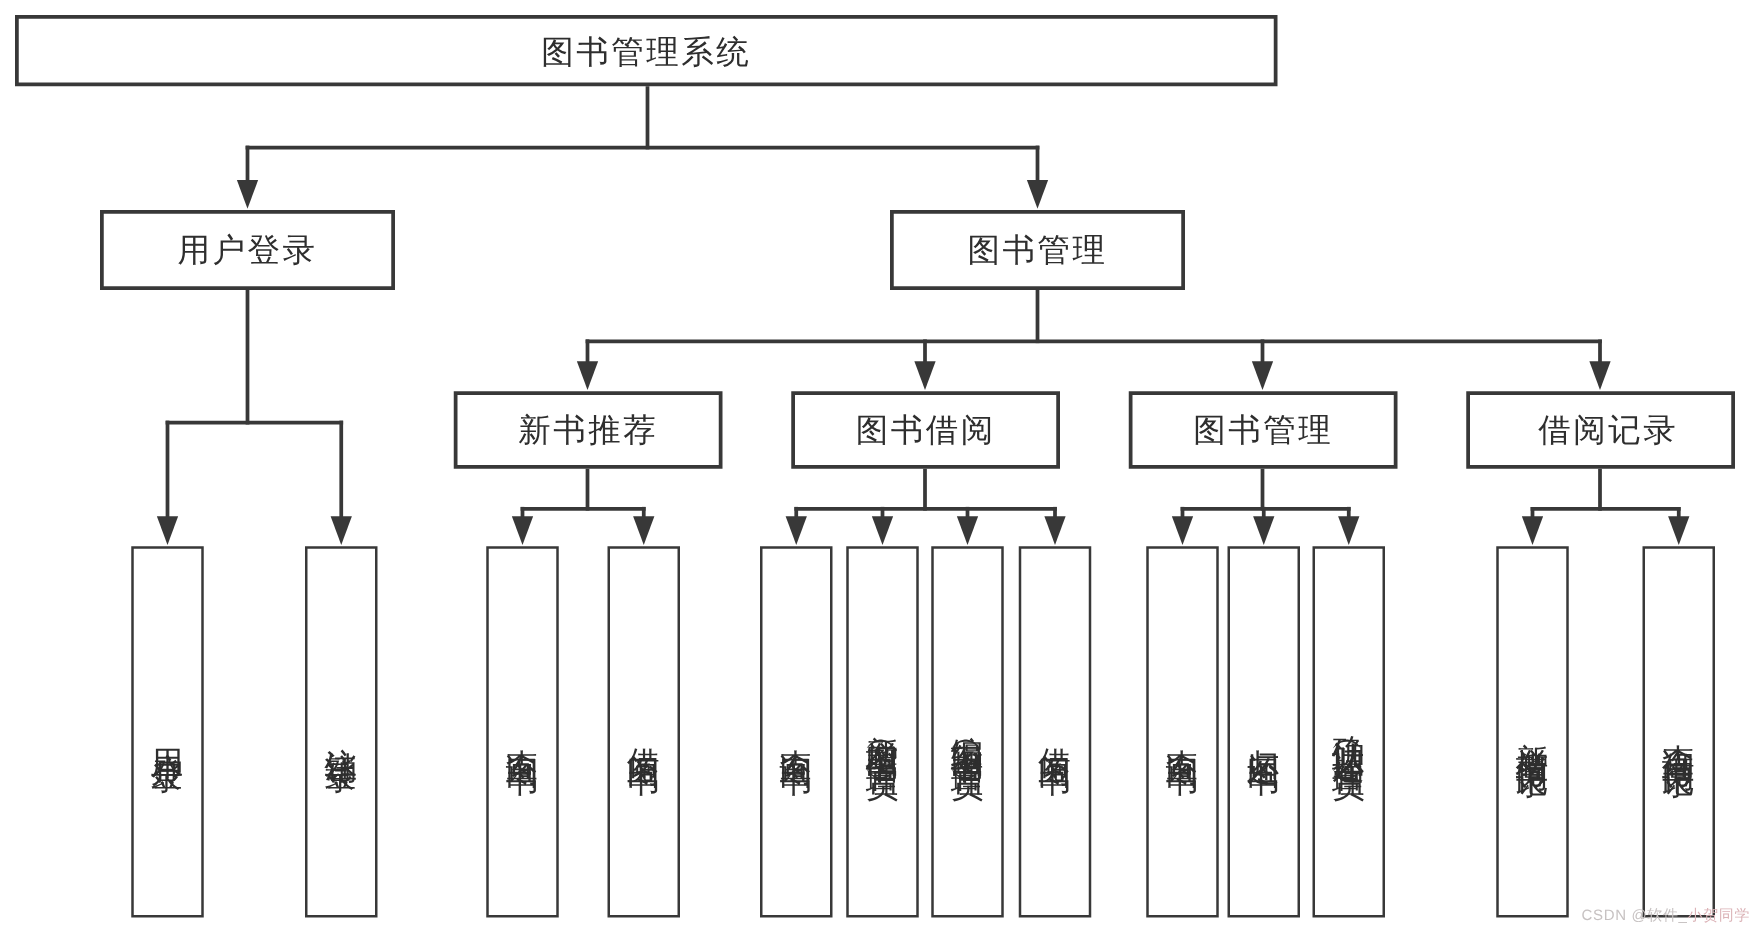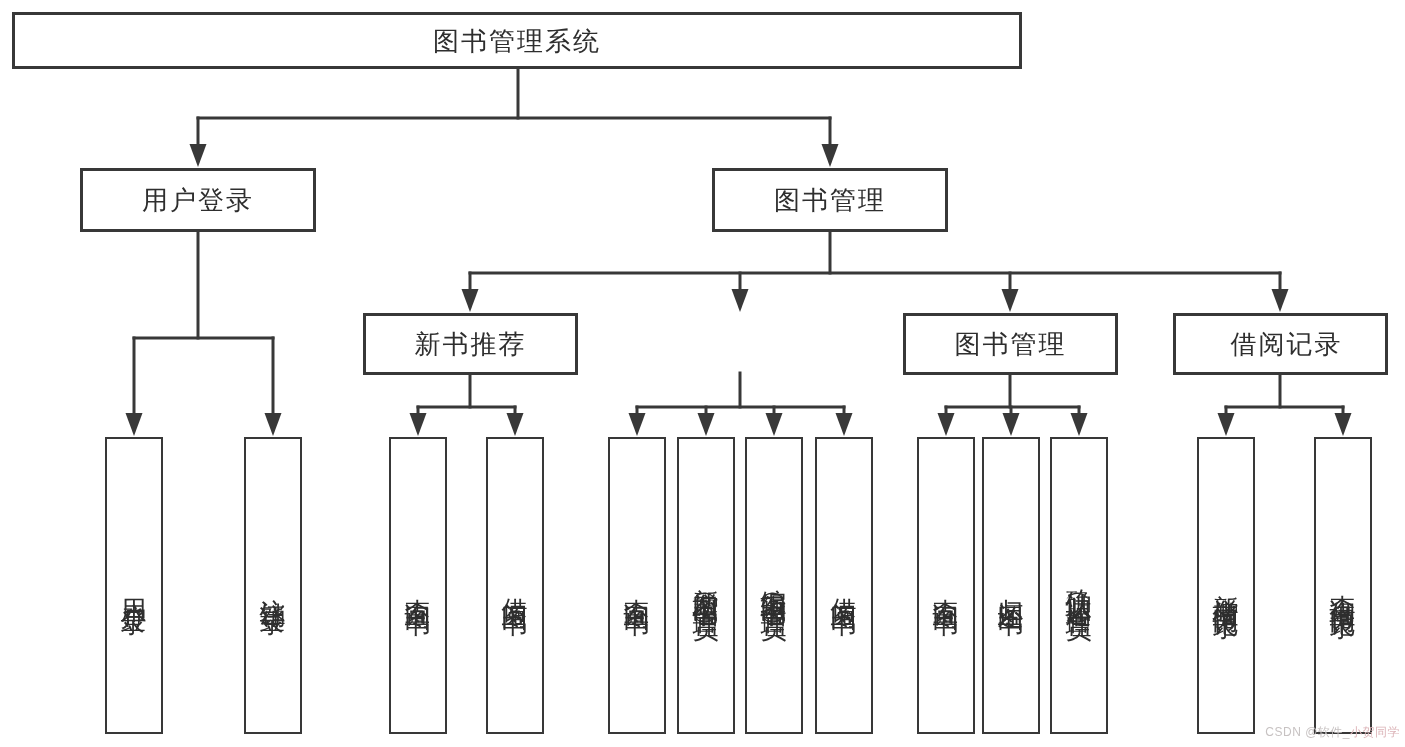--- a/index.html
+++ b/index.html
@@ -90,20 +90,23 @@
   <div class="node" style="left:80px;top:168px;width:236px;height:64px;">
     <span>用户登录</span>
   </div>
   <div class="node" style="left:363px;top:313px;width:215px;height:62px;">
     <span>新书推荐</span>
   </div>
 
   <div class="node" style="left:712px;top:168px;width:236px;height:64px;">
     <span>图书管理</span>
   </div>
+  <div class="node" style="left:633px;top:313px;width:215px;height:62px;">
+    <span>图书借阅</span>
+  </div>
   <div class="node" style="left:903px;top:313px;width:215px;height:62px;">
     <span>图书管理</span>
   </div>
   <div class="node" style="left:1173px;top:313px;width:215px;height:62px;padding-left:12px;">
     <span>借阅记录</span>
   </div>
 
   <div class="node leaf" style="left:105px;top:437px;width:58px;height:297px;">
     <span class="vtext">用户登录</span>
   </div>

